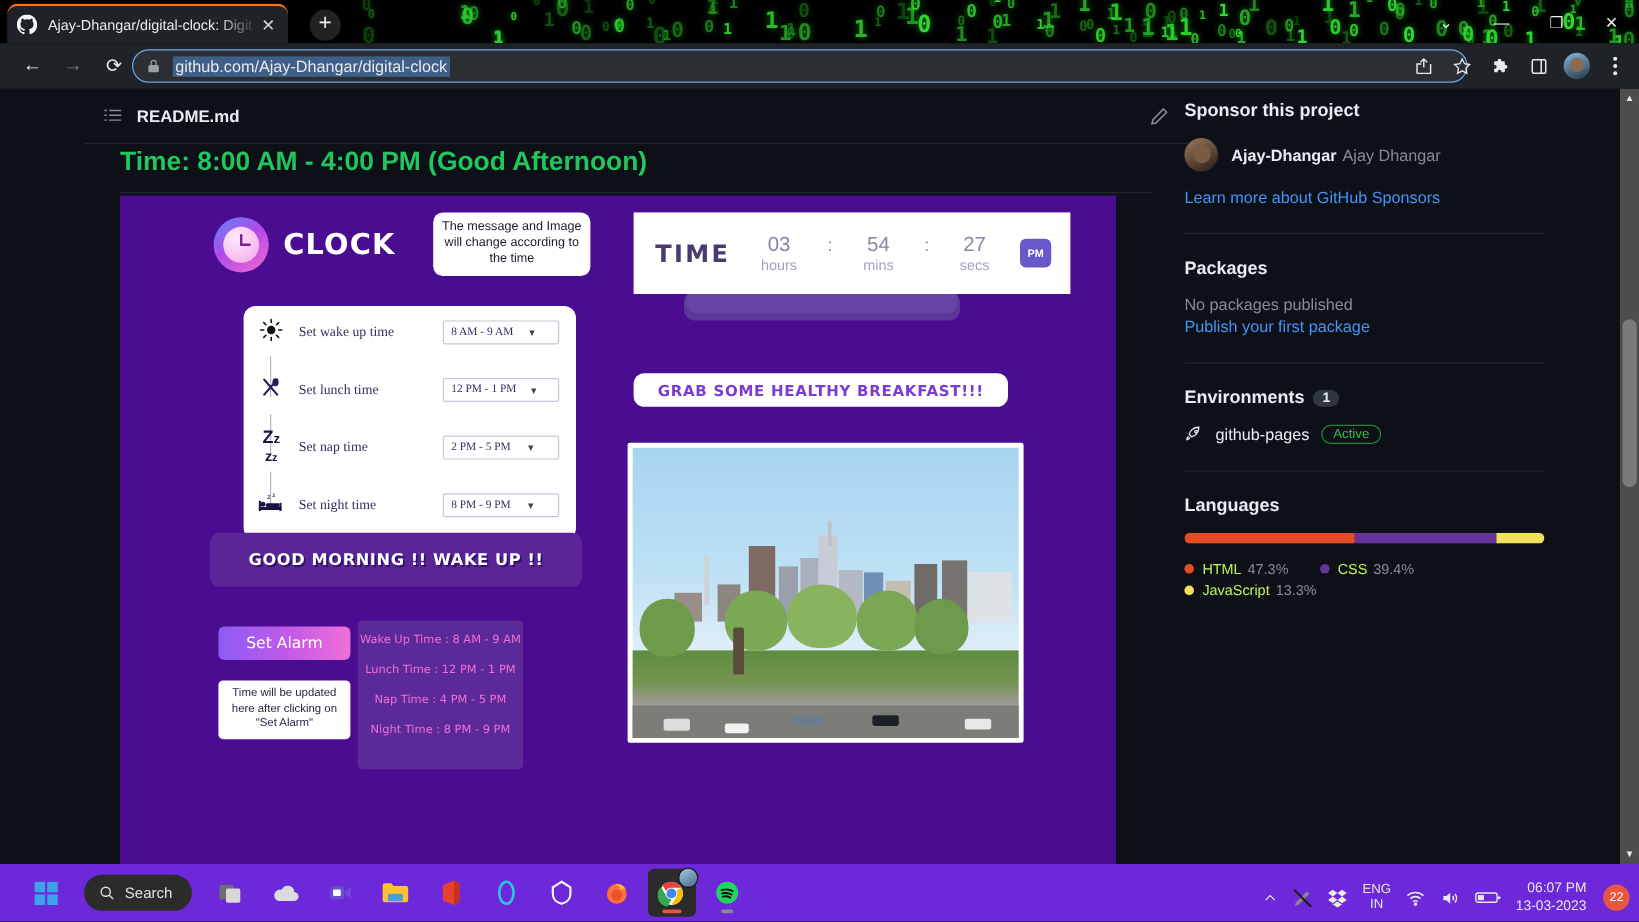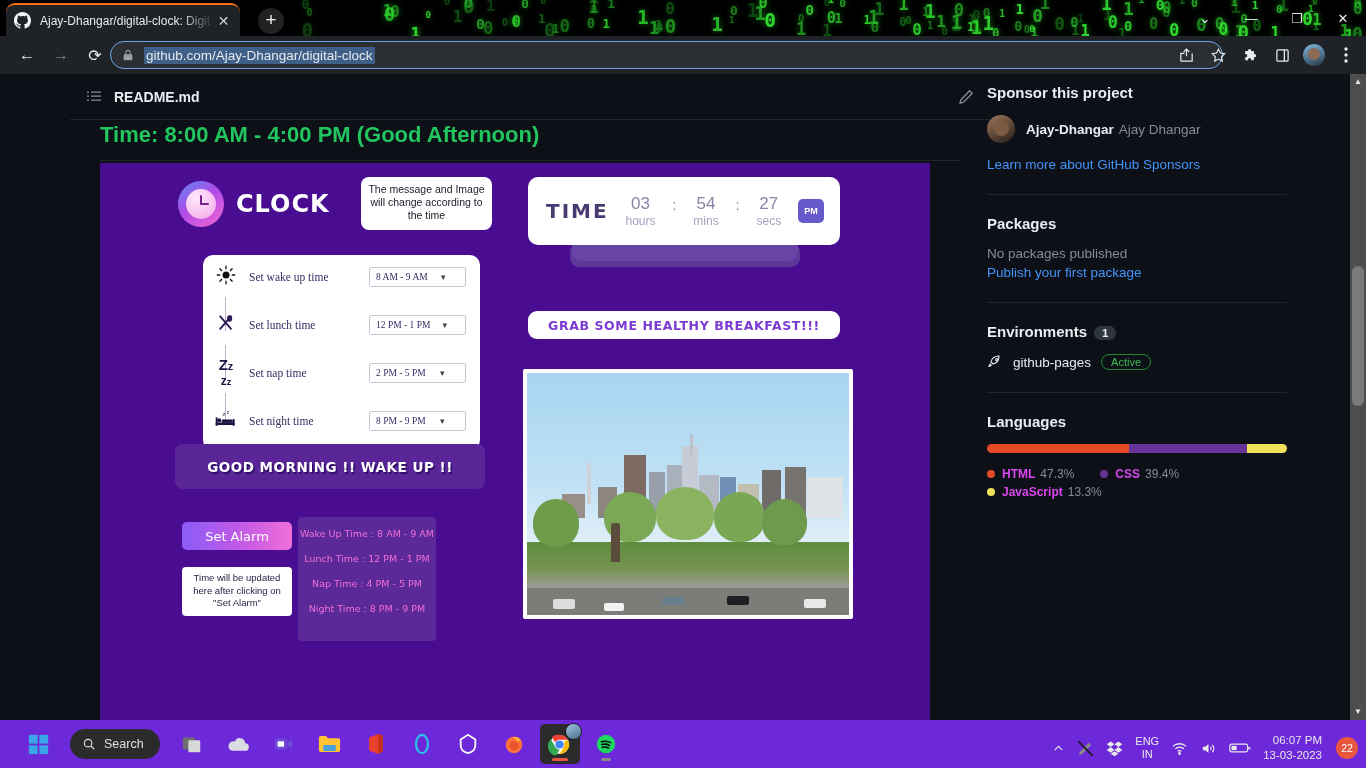--- a/index.html
+++ b/index.html
@@ -145,22 +145,22 @@
     width:97px; height:20px; border:1px solid #c9c4d6; border-radius:2px;
     color:#3b2a63; font-size:9.5px; font-family:"Liberation Serif", serif;
     display:flex; align-items:center; padding:0 6px; margin-right:14px;
     background:#fff;
   }
   .srow .sel span { flex:1 1 auto; }
   .srow .sel .cv { font-size:9px; color:#444; }
   .connector { position:absolute; left:22px; width:1px; background:#b9b2c9; }
 
   #timecard {
-    position:absolute; left:428px; top:14px; width:312px; height:68px;
-    background:#fff; border-radius:10px; display:flex; align-items:center;
+    position:absolute; left:428px; top:14px; width:364px; height:68px;
+    background:#fff; border-radius:0; display:flex; align-items:center;
   }
   #timecard .tw { color:#4a3a72; font-size:20px; font-weight:700; letter-spacing:2px; margin-left:18px; font-family:"DejaVu Sans", sans-serif; }
   .tcol { flex:1 1 auto; text-align:center; }
   .tcol .num { color:#8b83a8; font-size:17px; line-height:20px; }
   .tcol .unit { color:#a79fc0; font-size:12px; line-height:14px; }
   .tsep { color:#8b83a8; font-size:15px; padding-bottom:14px; }
   #ampm {
     width:26px; height:24px; border-radius:5px; background:#6759c9; color:#fff;
     font-size:9px; font-weight:700; display:flex; align-items:center; justify-content:center;
     margin-right:16px;
@@ -237,21 +237,21 @@
   #envrow .name { font-size:13.5px; color:#e6edf3; }
   .badge-active {
     border:1px solid #238636; color:#3fb950; border-radius:999px;
     font-size:11px; padding:1px 9px;
   }
   .count-pill { background:#30363d; color:#e6edf3; font-size:11.5px; border-radius:999px; padding:1px 8px; margin-left:7px; vertical-align:middle; }
   #langbar { height:9px; border-radius:5px; overflow:hidden; display:flex; margin-bottom:14px; }
   .langs { display:flex; flex-wrap:wrap; gap:4px 26px; }
   .lang { display:flex; align-items:center; font-size:12px; }
   .lang .dot { width:8px; height:8px; border-radius:50%; margin-right:7px; }
-  .lang .nm { color:#d946ef; font-weight:700; }
+  .lang .nm { color:#bef264; font-weight:400; }
   .lang .pc { color:#848d97; margin-left:5px; }
 
   
   #scroll { position:absolute; left:1350px; top:74px; width:16px; height:646px; background:#4d4d4d; }
   #scroll .arrow { position:absolute; left:0; width:16px; height:16px; color:#e8e8e8; font-size:8px; text-align:center; line-height:16px; }
   #scroll .up { top:0; } #scroll .down { bottom:0; }
   #scroll-thumb { position:absolute; left:2px; top:192px; width:12px; height:140px; background:#7a7a7a; border-radius:6px; }
 
   
   #taskbar {

